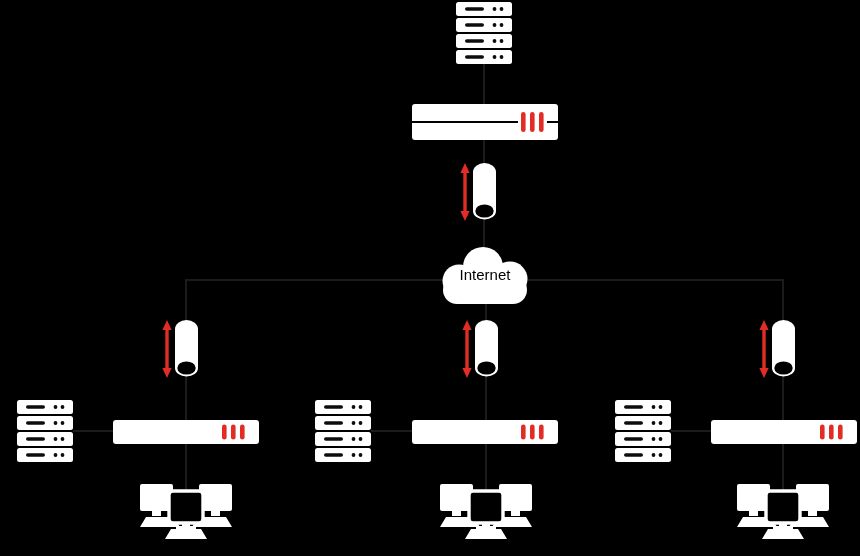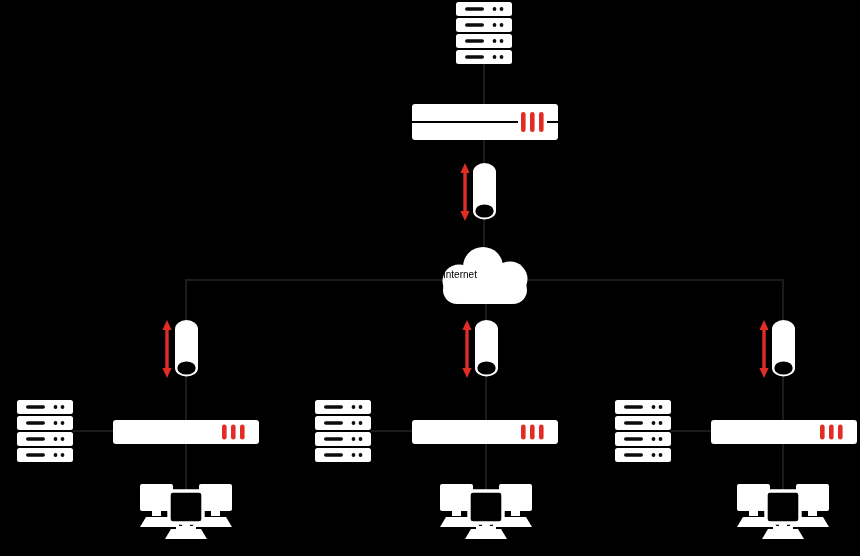--- a/index.html
+++ b/index.html
@@ -10,21 +10,21 @@
     position:relative; width:860px; height:556px; background:var(--bg);
     overflow:hidden; font-family:"Liberation Sans", sans-serif;
   }
   .stage svg{position:absolute;left:0;top:0;}
   .ic{fill:var(--icon);}
   .dt{fill:var(--detail);}
   .rd{fill:var(--red);}
   .ln{stroke:var(--line);stroke-width:2;fill:none;}
   .internet-label{
     position:absolute; left:443px; top:266px; width:84px; height:18px;
-    line-height:18px; font-size:10px; color:#000;
+    line-height:18px; text-align:center; font-size:15px; color:#000;
     user-select:none; pointer-events:none;
   }
 </style>
 </head>
 <body>
 
 <div class="stage">
 
   <svg width="860" height="556" viewBox="0 0 860 556">
     <defs>

